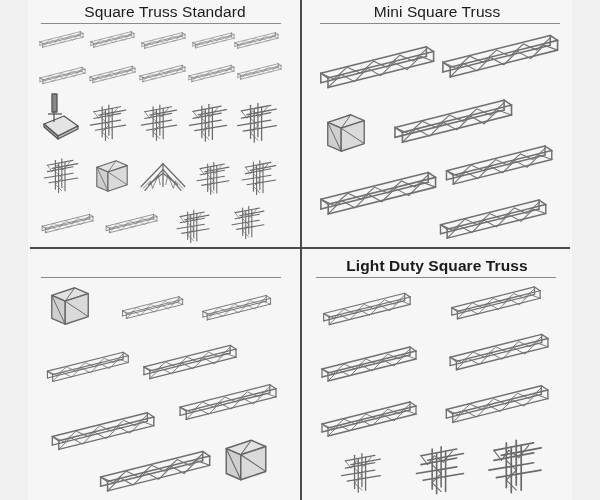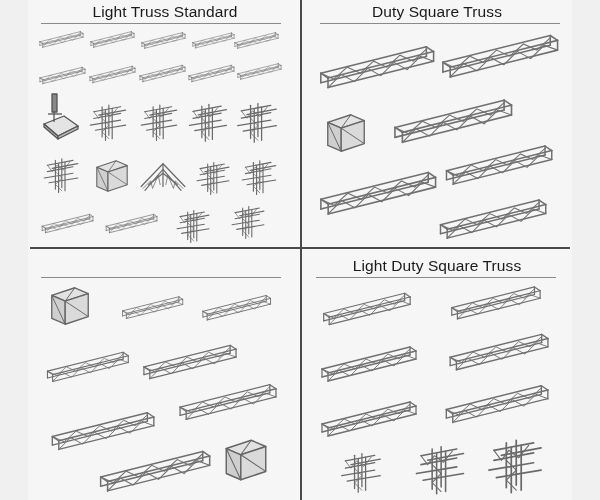--- a/index.html
+++ b/index.html
@@ -34,34 +34,34 @@
   .piece svg * { vector-effect: non-scaling-stroke; }
 </style>
 </head>
 <body>
 
 <div class="sheet"></div>
 <div class="vdivider"></div>
 <div class="hdivider"></div>
 
 <div class="panel" style="left:30px;top:0;width:270px;height:247px;">
-  <div class="panel-title" style="top:3px;">Light Truss Standard</div>
+  <div class="panel-title" style="top:3px;">Square Truss Standard</div>
   <div class="title-rule" style="left:11px;width:240px;top:23px;"></div>
 </div>
 
 <div class="panel" style="left:302px;top:0;width:270px;height:247px;">
-  <div class="panel-title" style="top:3px;">Duty Square Truss</div>
+  <div class="panel-title" style="top:3px;">Mini Square Truss</div>
   <div class="title-rule" style="left:18px;width:240px;top:23px;"></div>
 </div>
 
 <div class="panel" style="left:30px;top:249px;width:270px;height:251px;">
   <div class="title-rule" style="left:11px;width:240px;top:28px;"></div>
 </div>
 
-<div class="panel" style="left:302px;top:249px;width:270px;height:251px;">
+<div class="panel" style="left:302px;top:249px;width:270px;height:251px;font-weight:bold;">
   <div class="panel-title" style="top:8px;">Light Duty Square Truss</div>
   <div class="title-rule" style="left:14px;width:240px;top:28px;"></div>
 </div>
 
 <svg width="0" height="0" style="position:absolute">
   <defs>
 
     <symbol id="seg" viewBox="0 0 100 40">
       <g fill="none" stroke="#707070" stroke-width="1.3" stroke-linecap="round">
         <line x1="4" y1="26" x2="92" y2="4"></line>

